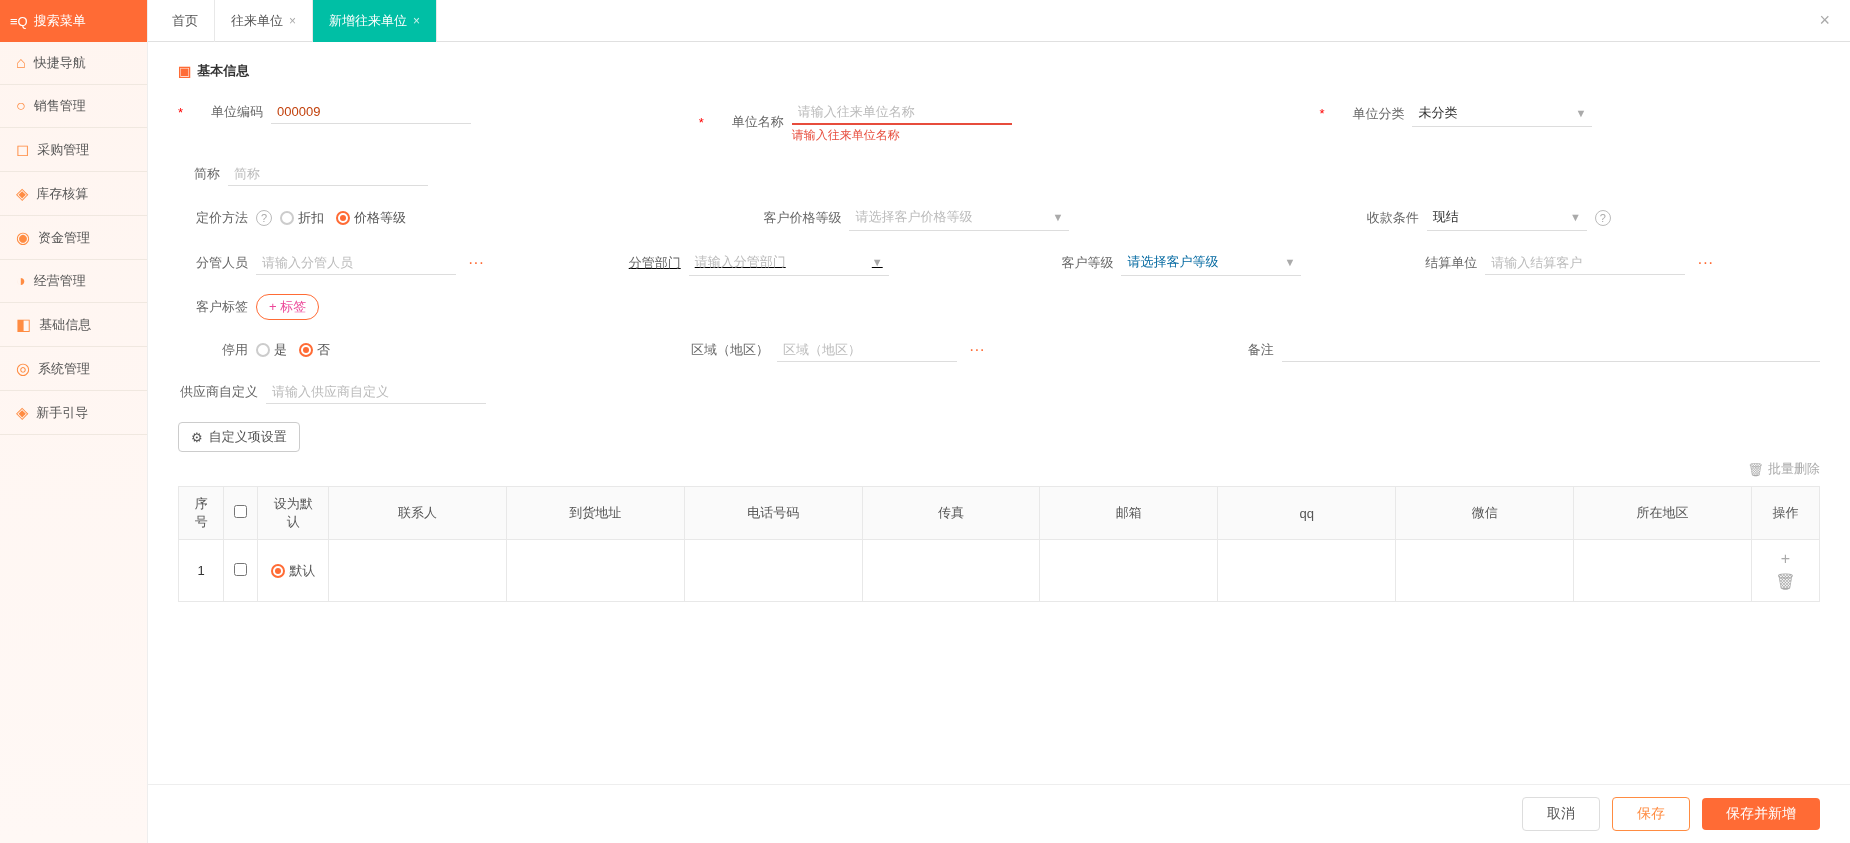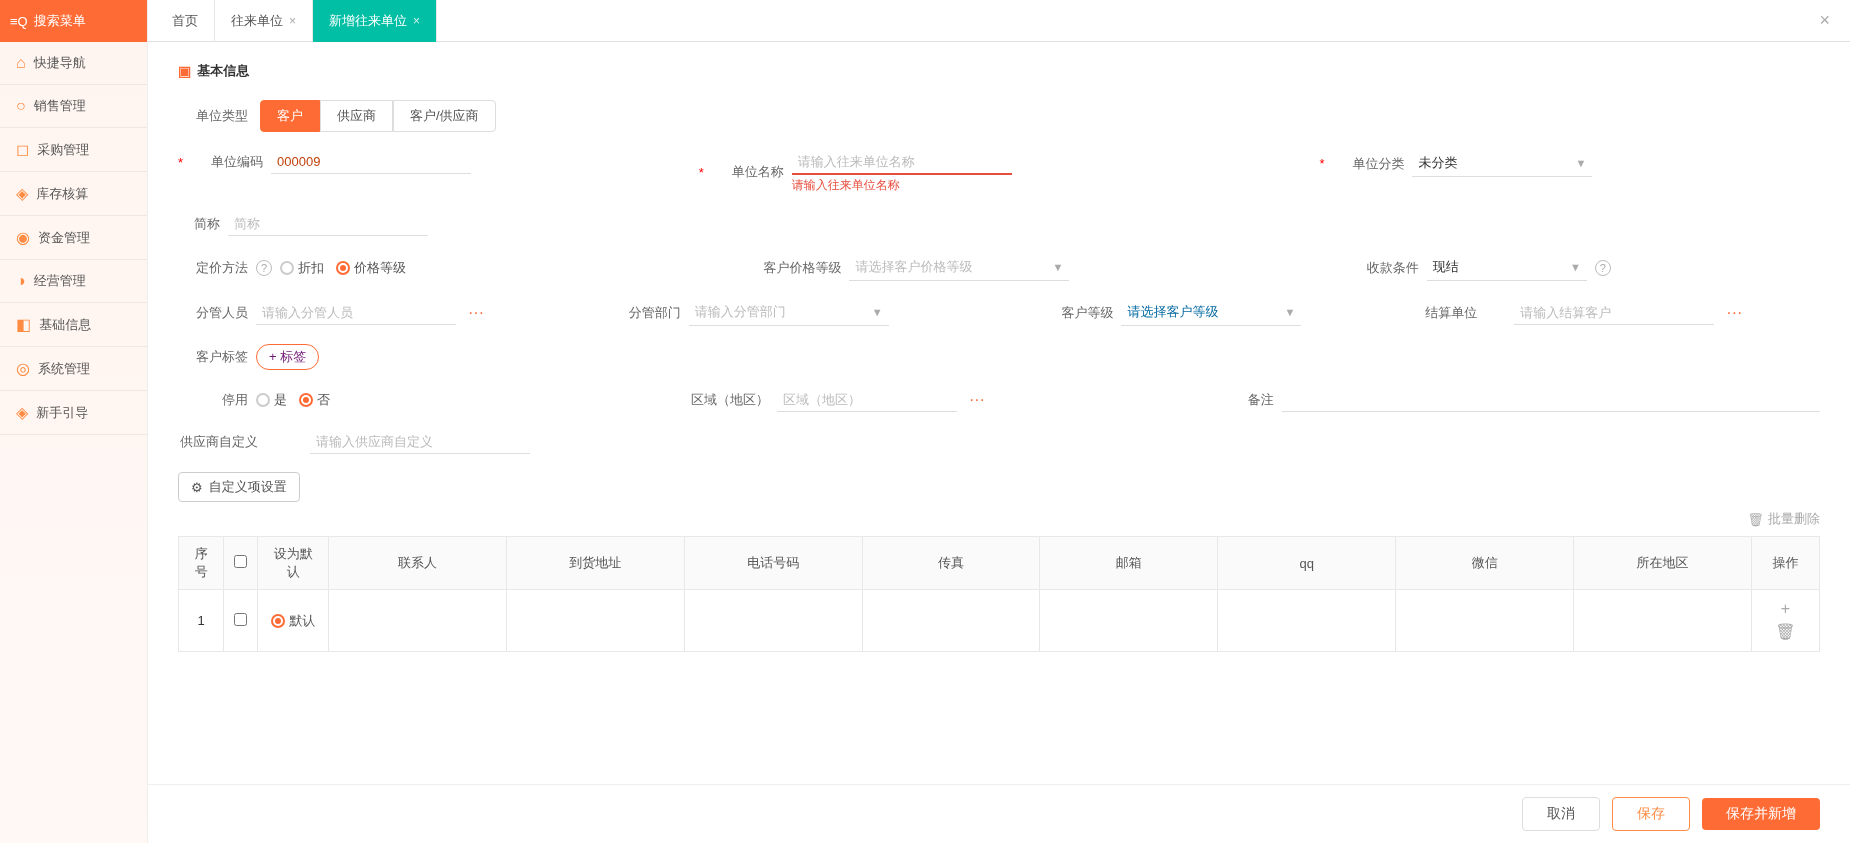--- a/index.html
+++ b/index.html
@@ -188,21 +188,21 @@
     .radio-circle.checked::after {
       content: '';
       width: 6px; height: 6px;
       border-radius: 50%;
       background: #ff6b35;
     }
 
     
     .tag-btn {
       border: 1px solid #ff6b35;
-      color: #701a75;
+      color: #ec4899;
       background: white;
       border-radius: 20px;
       padding: 3px 12px;
       cursor: pointer;
       font-size: 12px;
       display: flex; align-items: center; gap: 4px;
     }
 
     
     .help-icon {
@@ -379,30 +379,20 @@
     <div class="tab-close-main">×</div>
   </div>
 
   <div class="content">
 
     <div class="section-title">
       <span class="section-title-icon">▣</span>
       <span>基本信息</span>
     </div>
 
-    <div class="form-row">
-      <div class="form-field" style="flex:none; gap:12px;">
-        <span class="form-label">单位类型</span>
-        <div class="type-btn-group">
-          <button class="type-btn active">客户</button>
-          <button class="type-btn">供应商</button>
-          <button class="type-btn">客户/供应商</button>
-        </div>
-      </div>
-    </div>
 
     <div class="form-row" style="gap:20px; align-items:flex-start;">
       <div class="form-field" style="flex:1;">
         <span class="required-star">*</span>
         <span class="form-label">单位编码</span>
         <input class="form-input" type="text" style="flex: 1 1 0%; max-width: 200px;" value="000009">
       </div>
       <div class="form-field" style="flex:1.2;">
         <span class="required-star">*</span>
         <span class="form-label">单位名称</span>
@@ -459,37 +449,37 @@
         <span class="help-icon">?</span>
       </div>
     </div>
 
     <div class="form-row" style="gap:20px; align-items:center;">
       <div class="form-field" style="flex:1.2;">
         <span class="form-label">分管人员</span>
         <input class="form-input" type="text" style="max-width: 200px;" placeholder="请输入分管人员">
         <span class="more-btn">···</span>
       </div>
-      <div class="form-field" style="flex:1.2;">
+      <div class="form-field" style="flex:1.2;text-decoration:underline;">
         <span class="form-label">分管部门</span>
         <div class="form-select" style="max-width:200px;">
           <span style="color:#bbb;">请输入分管部门</span>
           <span class="select-arrow">▼</span>
         </div>
       </div>
       <div class="form-field" style="flex:1;">
         <span class="form-label">客户等级</span>
         <div class="form-select" style="max-width:180px;">
           <span style="color:#0369a1;">请选择客户等级</span>
           <span class="select-arrow">▼</span>
         </div>
       </div>
       <div class="form-field" style="flex:1.2;">
         <span class="form-label">结算单位</span>
-        <input class="form-input" type="text" style="max-width: 200px; margin-left: 29px;" placeholder="请输入结算客户">
+        <input class="form-input" type="text" style="max-width: 200px;" placeholder="请输入结算客户">
         <span class="more-btn">···</span>
       </div>
     </div>
 
     <div class="form-row" style="align-items:center;">
       <div class="form-field" style="flex:none;">
         <span class="form-label">客户标签</span>
         <button class="tag-btn">
           <span>+ 标签</span>
         </button>
@@ -517,21 +507,21 @@
       </div>
       <div class="form-field" style="flex:1.5;">
         <span class="form-label">备注</span>
         <input class="form-input" type="text" style="flex: 1 1 0%;">
       </div>
     </div>
 
     <div class="form-row">
       <div class="form-field" style="flex:none;">
         <span class="form-label" style="min-width:80px;">供应商自定义</span>
-        <input class="form-input" type="text" style="width: 220px; margin-left: 44px;" placeholder="请输入供应商自定义">
+        <input class="form-input" type="text" style="width: 220px;" placeholder="请输入供应商自定义">
       </div>
     </div>
 
     <div class="custom-settings-row">
       <button class="custom-settings-btn">
         <span>⚙</span>
         <span>自定义项设置</span>
       </button>
     </div>
 

